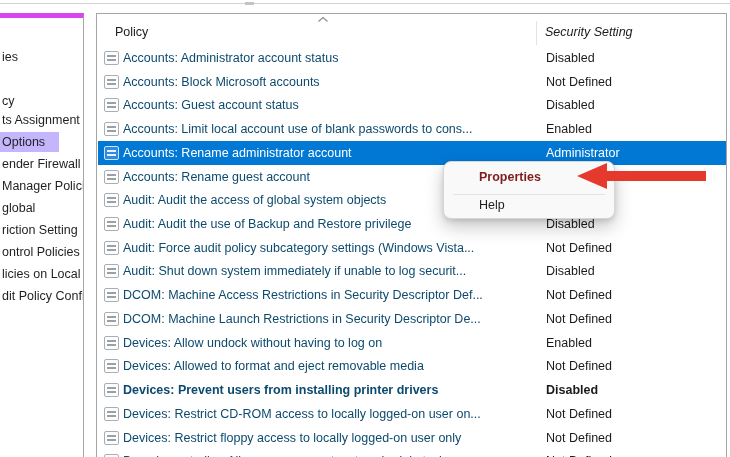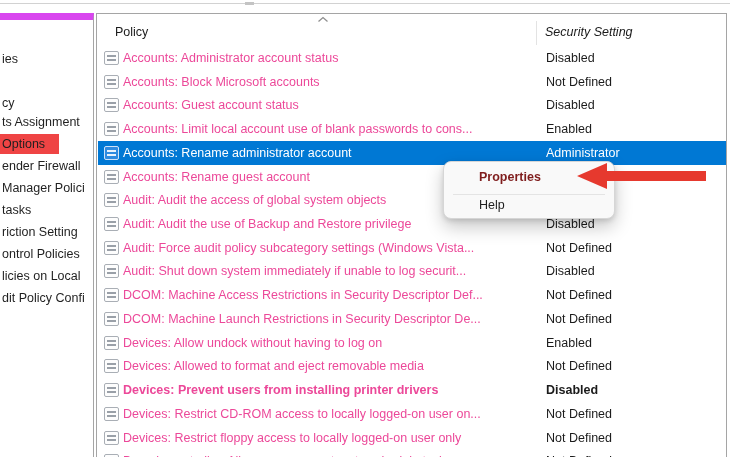--- a/index.html
+++ b/index.html
@@ -10,49 +10,49 @@
     font-size:12.5px; color:#1b1b1b;
     -webkit-user-select:none;
   }
 
   
   .top-divider { position:absolute; top:3px; left:0; width:730px; height:1px; background:#d2d2d2; }
   .top-divider-tick { position:absolute; top:2px; left:245px; width:9px; height:3px; background:#c4c4c4; }
 
   
   .tree-panel {
-    position:absolute; left:0; top:13px; width:94px; height:444px;
-    background:#fff; border-top:7px solid #d946ef; border-right:1px solid #a5a5a5;
+    position:absolute; left:0; top:13px; width:84px; height:444px;
+    background:#fff; border-top:5px solid #d946ef; border-right:1px solid #a5a5a5;
     overflow:hidden;
   }
   .tree-item {
     position:absolute; left:0; height:20px; line-height:20px;
     padding:0 14px 0 2px; white-space:nowrap; color:#1f1f1f; cursor:default;
   }
-  .tree-item.selected { background:#ef4444; }
+  .tree-item.selected { background:#c4b5fd; }
 
   
   .list-panel {
     position:absolute; left:96px; top:13px; width:631px; height:444px;
     background:#fff; border:1px solid #a5a5a5; border-bottom:none;
     overflow:hidden;
   }
   .list-header { position:absolute; left:0; top:0; width:100%; height:32px; background:#fff; }
   .col-header { position:absolute; top:8px; height:20px; line-height:20px; color:#1b1b1b; cursor:default; }
   .col-header.policy { left:18px; }
   .col-header.setting { left:448px;font-style:italic; }
   .col-divider { position:absolute; left:439px; top:7px; width:1px; height:24px; background:#e3e3e3; }
   .sort-chevron { position:absolute; left:220px; top:2px; width:12px; height:7px; }
 
   .rows { position:absolute; left:1px; top:32px; width:629px; }
   .list-row { position:absolute; left:0; width:629px; height:24px; cursor:default; }
   .list-row .picon { position:absolute; left:6px; top:5px; }
   .list-row .policy-text {
     position:absolute; left:25px; top:0; width:412px; height:24px; line-height:24px;
-    white-space:nowrap; overflow:hidden; color:#ec4899;
+    white-space:nowrap; overflow:hidden; color:#0c4a6e;
   }
   .list-row .setting-text {
     position:absolute; left:448px; top:0; height:24px; line-height:24px;
     white-space:nowrap; color:#1b1b1b;
   }
   .list-row.selected { background:#0078d4; }
   .list-row.selected .policy-text, .list-row.selected .setting-text { color:#ffffff; }
 
   
   .picon {
@@ -92,21 +92,21 @@
 <div class="top-divider"></div>
 <div class="top-divider-tick"></div>
 
 <div class="tree-panel" id="tree-panel">
     <div class="tree-item" style="top: 29px;"><span>ies</span></div>
     <div class="tree-item" style="top: 73px;"><span>cy</span></div>
     <div class="tree-item" style="top: 92px;"><span>ts Assignment</span></div>
     <div class="tree-item selected" style="top: 114px;"><span>Options</span></div>
     <div class="tree-item" style="top: 136px;"><span>ender Firewall</span></div>
     <div class="tree-item" style="top: 158px;"><span>Manager Polici</span></div>
-    <div class="tree-item" style="top: 180px;"><span>tasks</span></div>
+    <div class="tree-item" style="top: 180px;"><span>global</span></div>
     <div class="tree-item" style="top: 202px;"><span>riction Setting</span></div>
     <div class="tree-item" style="top: 224px;"><span>ontrol Policies</span></div>
     <div class="tree-item" style="top: 246px;"><span>licies on Local</span></div>
     <div class="tree-item" style="top: 268px;"><span>dit Policy Confi</span></div>
   </div>
 
 <div class="list-panel">
   <div class="list-header">
     <svg class="sort-chevron" viewBox="0 0 12 7">
       <polyline points="1.5,5.5 6,1.5 10.5,5.5" fill="none" stroke="#8f8f8f" stroke-width="1.3"></polyline>

